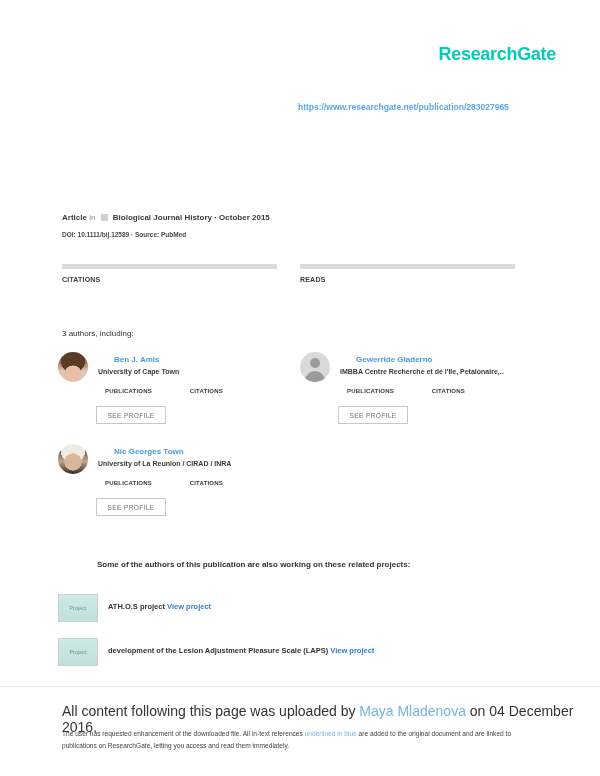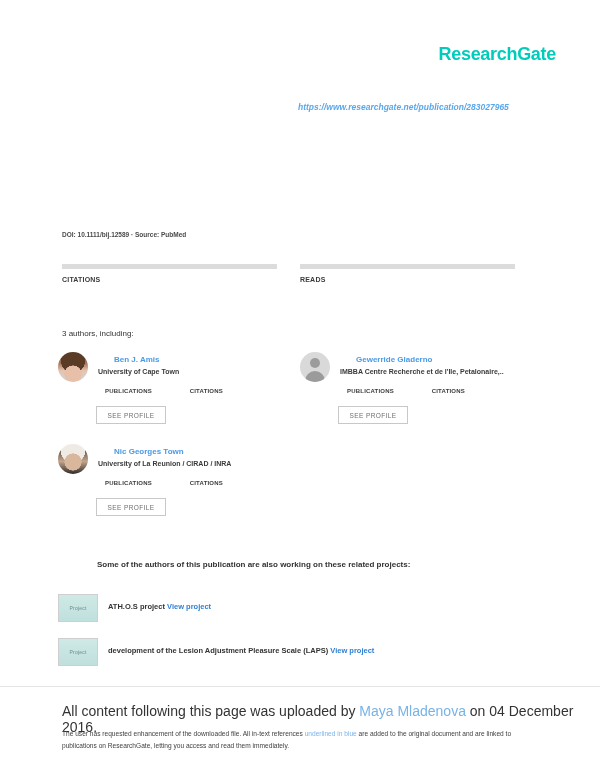--- a/index.html
+++ b/index.html
@@ -20,21 +20,20 @@
     font-size:18px; font-weight:bold; letter-spacing:-0.3px;
     color:#00ccbb;
     filter: blur(0.45px);
     -webkit-font-smoothing:none;
   }
   .rg-url{
     position:absolute; top:102px; left:298px;
     font-size:8.5px; font-weight:bold; color:#5aa7ec;
     filter: blur(0.5px);
     white-space:nowrap;
-    font-style:italic;
   }
 
   
   .art-line{
     position:absolute; left:62px; top:213px;
     font-size:8px; font-weight:bold; color:#3b3b3b;
     filter: blur(0.55px); white-space:nowrap;
   }
   .art-line .in{ color:#8a8a8a; font-weight:normal;}
   .art-badge{
@@ -163,20 +162,26 @@
 </style>
 </head>
 <body>
 
 <div class="page">
 
   <div class="rg-logo">ResearchGate</div>
 
   <div class="rg-url">https://www.researchgate.net/publication/283027965</div>
 
+  <div class="art-line">
+    <span>Article</span>
+    <span class="in">in</span>
+    <span class="art-badge"></span>
+    <span>Biological Journal History · October 2015</span>
+  </div>
 
   <div class="doi-line">DOI: 10.1111/bij.12589 · Source: PubMed</div>
 
   <div class="stat left">
     <div class="bar"></div>
     <div class="lbl">CITATIONS</div>
     <div class="num"></div>
   </div>
 
   <div class="stat right">

